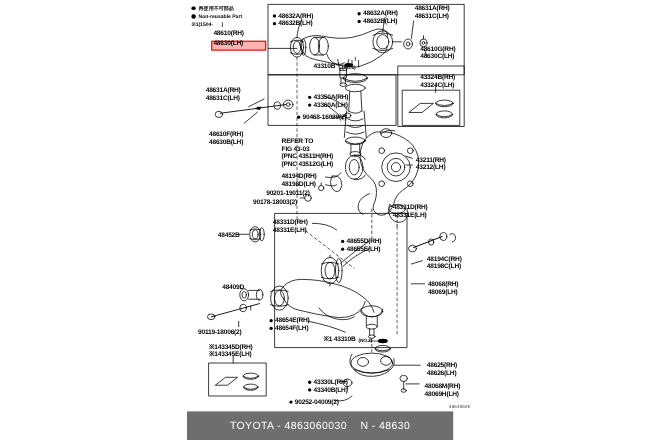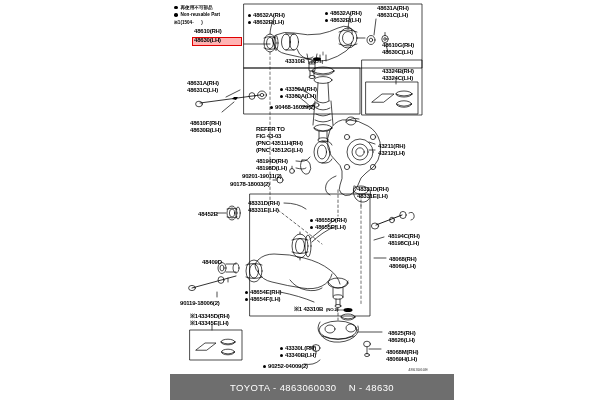--- a/index.html
+++ b/index.html
@@ -66,21 +66,21 @@
   }
 
   
   .legend{position:absolute;}
   .legend .row{display:flex;align-items:center;margin-bottom:2px;}
   .legend .dot{width:3.5px;height:3.5px;border-radius:50%;background:#000;margin-right:3px;flex:0 0 auto;}
   .legend .tx{font-size:4.6px;line-height:5.4px;font-weight:700;color:#000;white-space:pre;}
 
   
   .footer{
-    position:absolute;left:170px;bottom:0;width:284px;height:26px;
+    position:absolute;left:170px;bottom:0;width:242px;height:26px;
     background:#6e6e6e;
     display:flex;align-items:center;justify-content:center;text-align:center;
   }
   .footer .ft{
     color:#ffffff;font-size:9.5px;letter-spacing:0.4px;
     font-family:"Liberation Sans", sans-serif;white-space:pre;
   }
 
   
   .corner{

